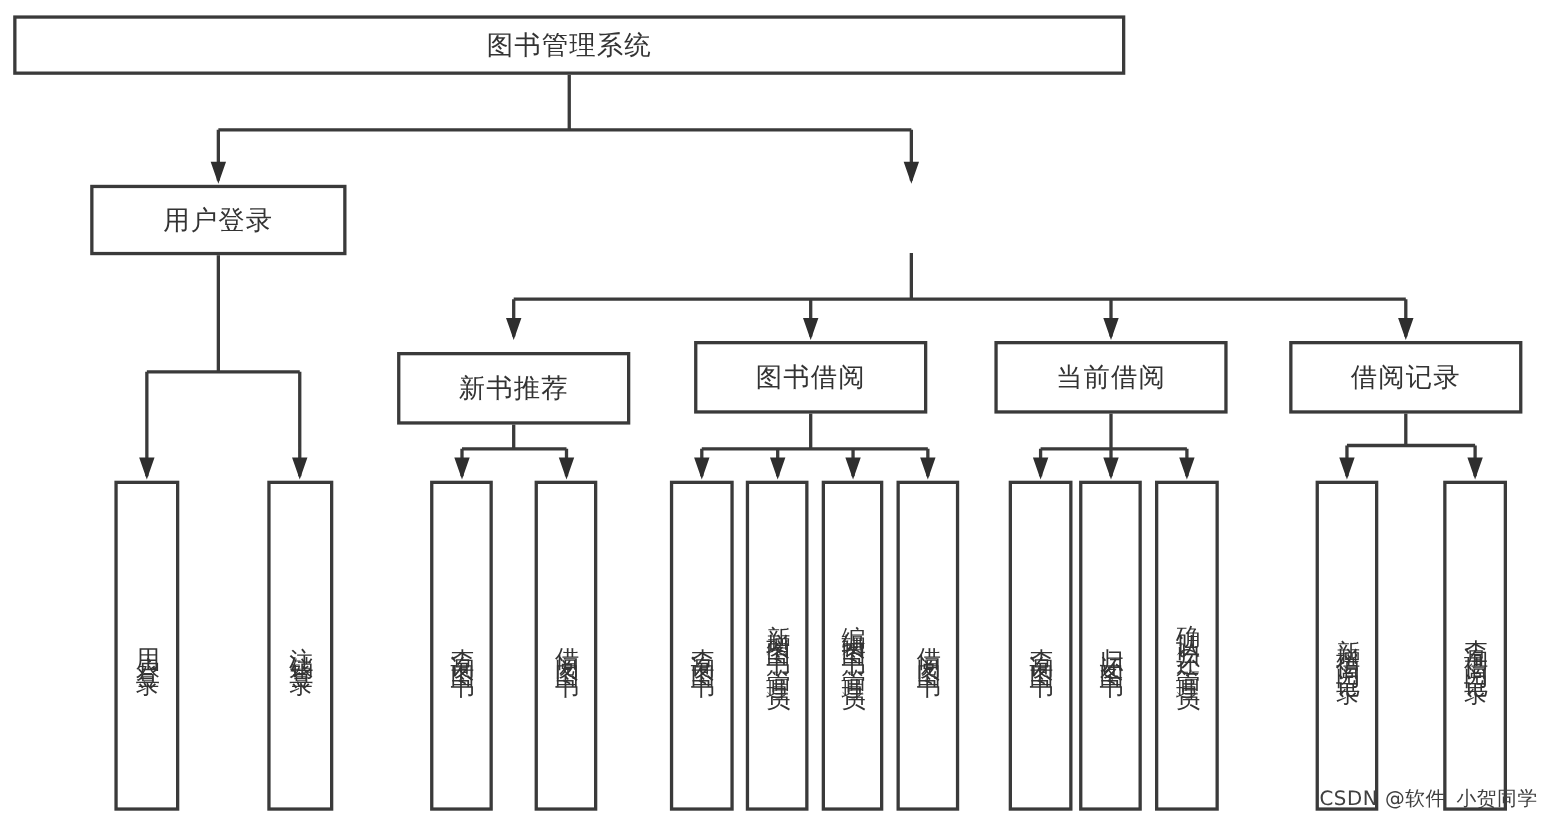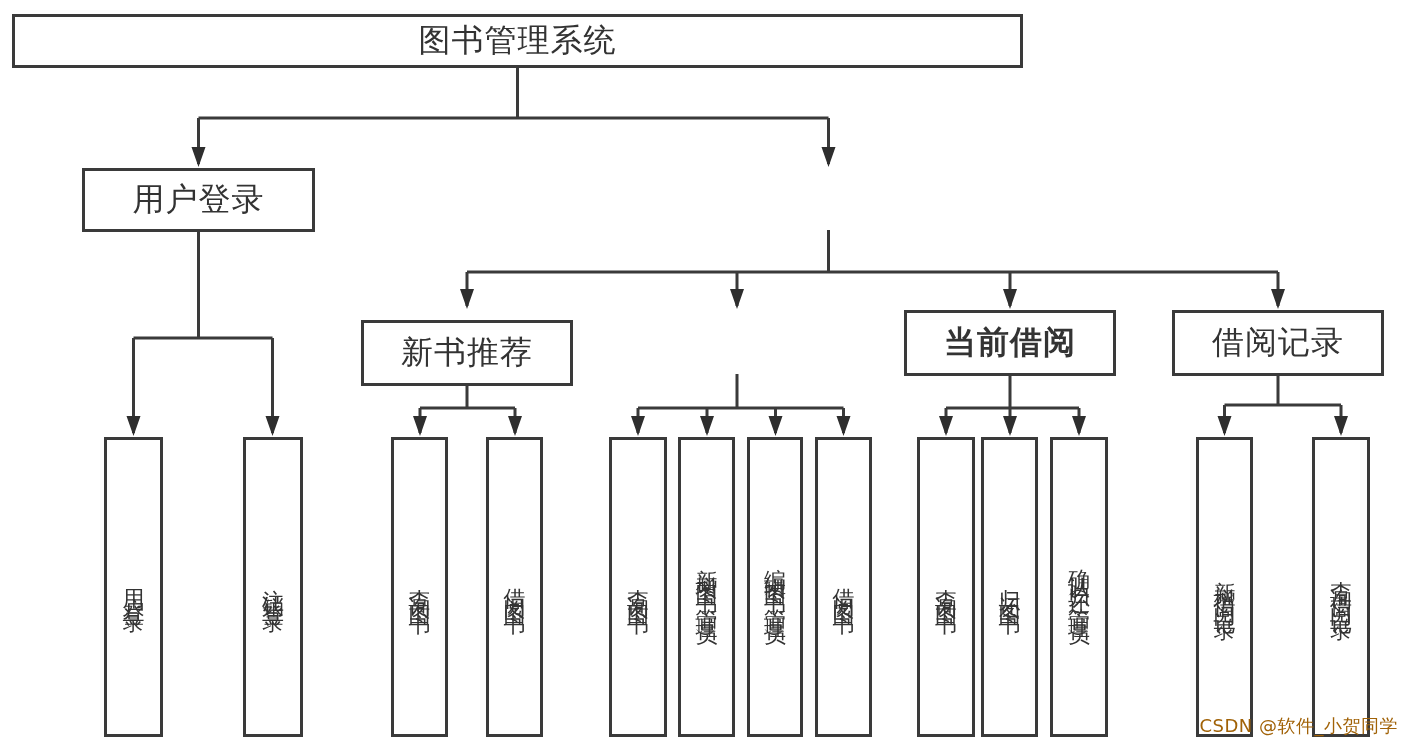--- a/index.html
+++ b/index.html
@@ -18,38 +18,38 @@
   }
   .box {
     position: absolute;
     box-sizing: border-box;
     background: #ffffff;
     border: 3px solid #3a3a3a;
     display: flex;
     align-items: center;
     justify-content: center;
     color: #333333;
-    font-size: 32px;
+    font-size: 24px;
     letter-spacing: 1px;
     text-align: center;
     line-height: 1.1;
     z-index: 2;
   }
   .vbox {
     writing-mode: vertical-rl;
     font-size: 22px;
     letter-spacing: 8px;
     line-height: 1;
   }
   .watermark {
     position: absolute;
     left: 1186px;
     top: 714px;
     width: 212px;
-    color: #a16207;
+    color: #404040;
     font-size: 18px;
     letter-spacing: 0.5px;
     white-space: nowrap;
     z-index: 3;
     text-align: right;
   }
 </style>
 </head>
 <body>
 
@@ -110,21 +110,22 @@
              M1079 436 L1072 416 L1086 416 Z
              M1224.5 436 L1217.5 416 L1231.5 416 Z
              M1341 436 L1334 416 L1348 416 Z"></path>
   </svg>
 
   <div class="box" style="left:12px; top:14px; width:1011px; height:54px;">图书管理系统</div>
 
   <div class="box" style="left:82px; top:168px; width:233px; height:64px;">用户登录</div>
 
   <div class="box" style="left:361px; top:320px; width:212px; height:66px;">新书推荐</div>
-  <div class="box" style="left:904px; top:310px; width:212px; height:66px;font-weight:bold;">当前借阅</div>
+  <div class="box" style="left:631px; top:310px; width:212px; height:66px;">图书借阅</div>
+  <div class="box" style="left:904px; top:310px; width:212px; height:66px;">当前借阅</div>
   <div class="box" style="left:1172px; top:310px; width:212px; height:66px;">借阅记录</div>
 
   <div class="box vbox" style="left:104px; top:437px; width:59px; height:300px;">用户登录</div>
   <div class="box vbox" style="left:243px; top:437px; width:60px; height:300px;">注销登录</div>
 
   <div class="box vbox" style="left:391px; top:437px; width:57px; height:300px;">查询图书</div>
   <div class="box vbox" style="left:486px; top:437px; width:57px; height:300px;">借阅图书</div>
 
   <div class="box vbox" style="left:609px; top:437px; width:58px; height:300px;">查询图书</div>
   <div class="box vbox" style="left:678px; top:437px; width:57px; height:300px;">新增图书（管理员）</div>

